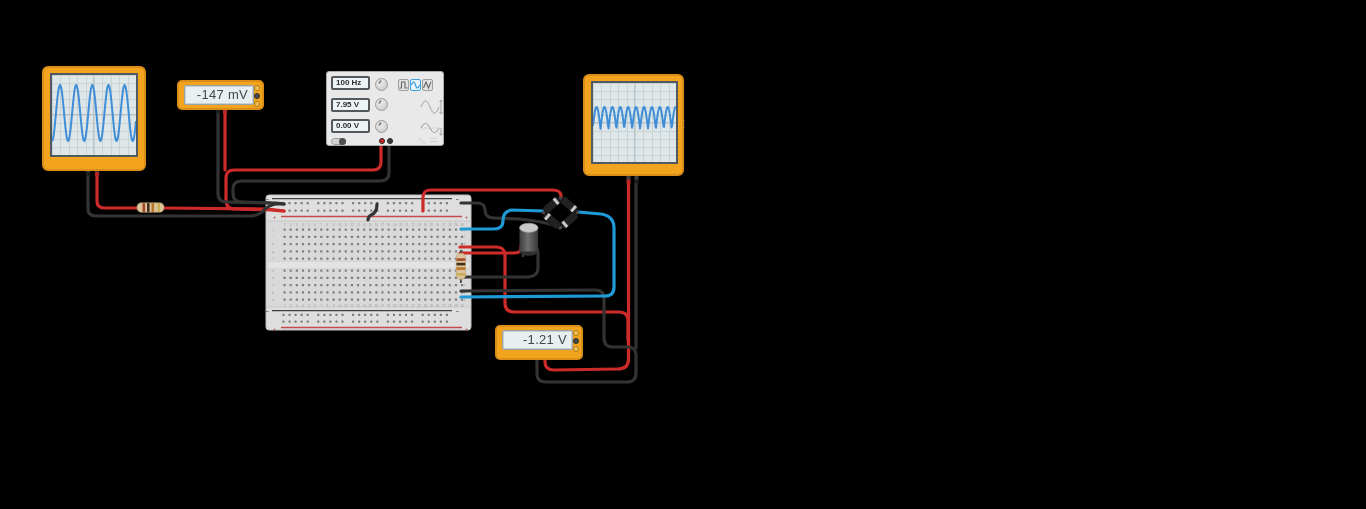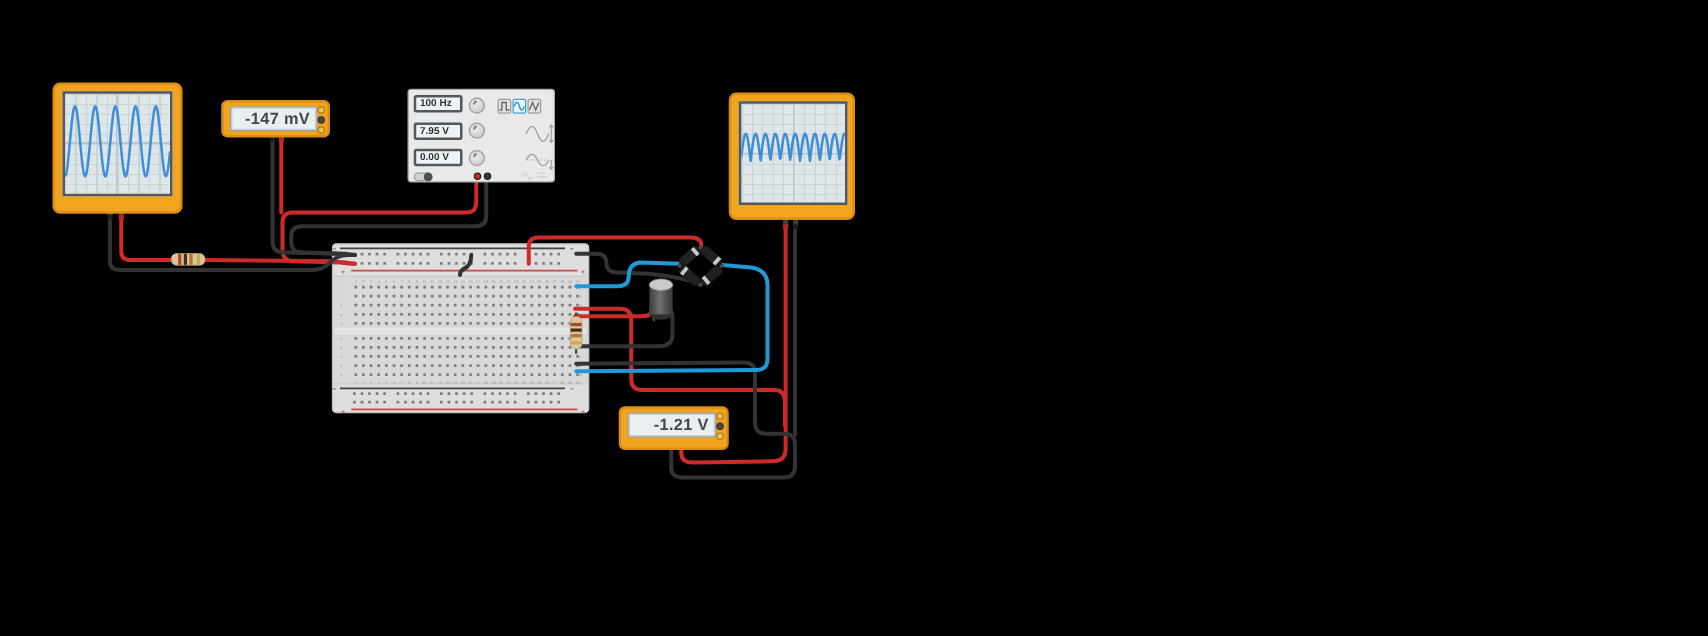--- a/index.html
+++ b/index.html
@@ -21,21 +21,21 @@
   #scopeL .screen{left:6px;top:5px;width:88px;height:84px}
   #scopeR .screen{left:6px;top:5px;width:87px;height:83px}
   .tracesvg{position:absolute;left:0;top:0;width:100%;height:100%}
 
   
   .mm{position:absolute;background:#f2a41f;border:2px solid #da8e18;border-radius:5px}
   #mm1{left:177px;top:80px;width:87px;height:30px}
   #mm2{left:495px;top:325px;width:88px;height:35px}
   .mm .disp{position:absolute;left:5px;top:3px;width:70px;height:20px;background:#e9eef0;
     border:1px solid #99a2a5;border-radius:2px;box-shadow:inset 0 0 0 1px #c9d0d3;
-    font-weight:bold;font-size:13px;color:#41474a;text-align:right;line-height:18px;
+    font-weight:normal;font-size:13px;color:#41474a;text-align:right;line-height:18px;
     padding-right:5px;letter-spacing:.3px}
   .btncol{position:absolute;right:2px;top:3px;display:flex;flex-direction:column;gap:1.4px}
   .mmbtn{width:6.4px;height:6.4px;border-radius:50%;background:#f6c14d;border:1px solid #a87c20}
   .mmbtn.mid{background:#4a4a4a;border-color:#2e2e2e}
 
   
   #fg{position:absolute;left:326px;top:71px;width:118px;height:75px;background:#e9e9e9;
       border:1px solid #ababab;border-radius:3px}
   .fgdisp{position:absolute;left:4px;width:39px;height:14px;background:#eef4f6;
     border:2px solid #53585c;border-radius:2px;font-weight:bold;font-size:8px;color:#2d2d2d;

